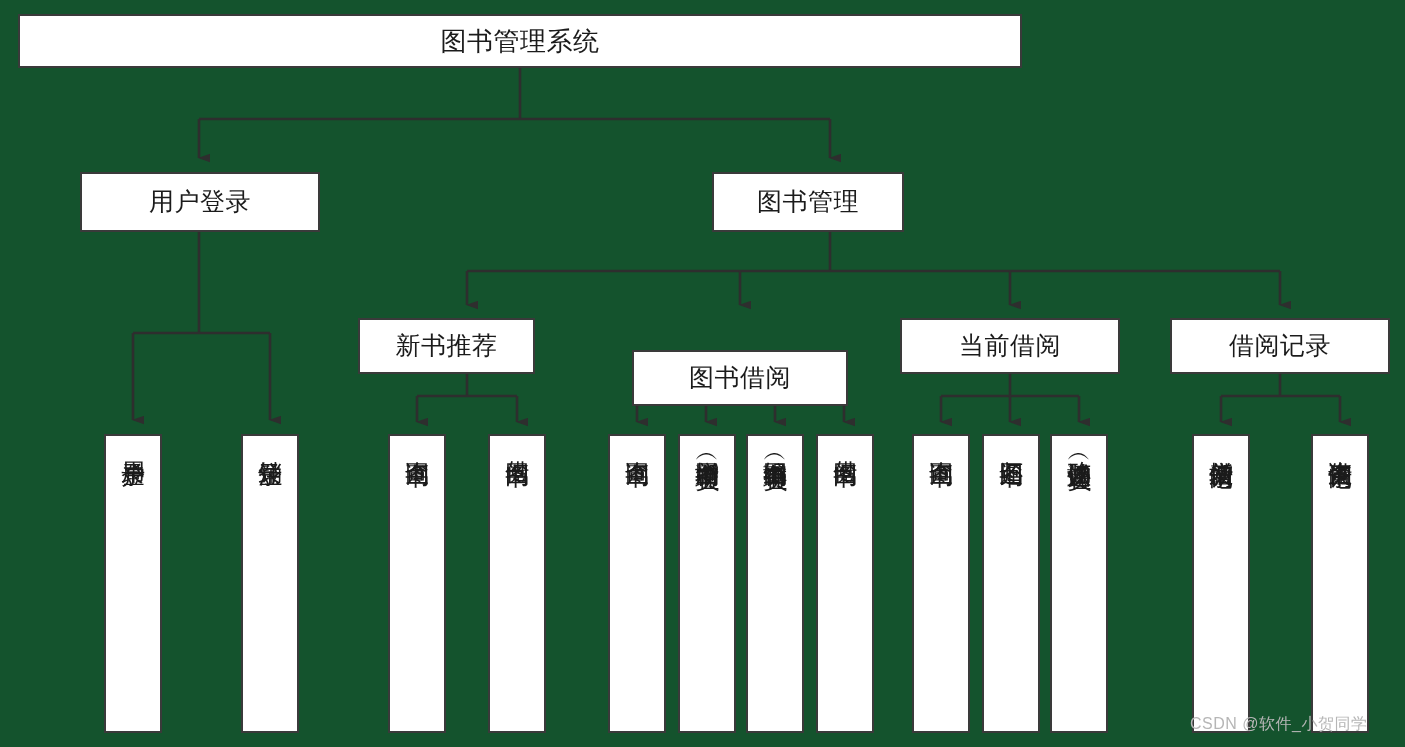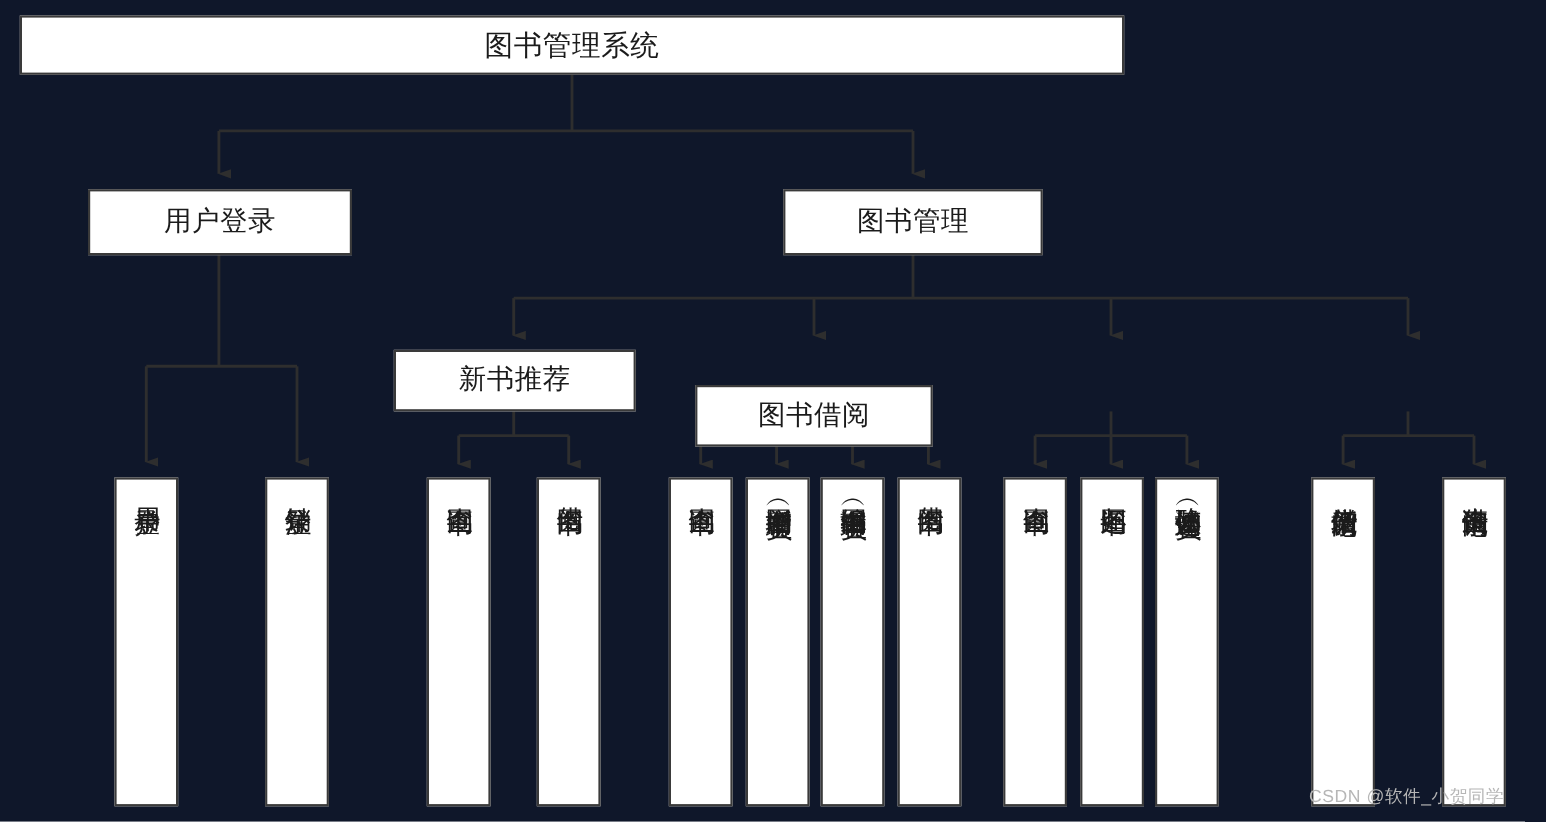--- a/index.html
+++ b/index.html
@@ -7,21 +7,21 @@
     padding: 0;
     background: #ffffff;
   }
   body {
     font-family: "Liberation Sans", "DejaVu Sans", sans-serif;
   }
   #canvas {
     position: relative;
     width: 1405px;
     height: 747px;
-    background: #0f172a;
+    background: #14532d;
     overflow: hidden;
   }
   svg#wires {
     position: absolute;
     left: 0;
     top: 0;
     width: 1405px;
     height: 747px;
     pointer-events: none;
   }
@@ -122,29 +122,35 @@
     </g>
   </svg>
 
   <div class="node horiz root" style="left:18px; top:14px; width:1004px; height:54px;">
     <span>图书管理系统</span>
   </div>
 
   <div class="node horiz" style="left:80px; top:172px; width:240px; height:60px;">
     <span>用户登录</span>
   </div>
-  <div class="node horiz" style="left:712px; top:172px; width:236px; height:60px;">
+  <div class="node horiz" style="left:712px; top:172px; width:192px; height:60px;">
     <span>图书管理</span>
   </div>
 
-  <div class="node horiz" style="left:358px; top:318px; width:220px; height:56px;">
+  <div class="node horiz" style="left:358px; top:318px; width:177px; height:56px;">
     <span>新书推荐</span>
   </div>
   <div class="node horiz" style="left:632px; top:318px; width:216px; height:56px;margin-top:32px;">
     <span>图书借阅</span>
+  </div>
+  <div class="node horiz" style="left:900px; top:318px; width:220px; height:56px;">
+    <span>当前借阅</span>
+  </div>
+  <div class="node horiz" style="left:1170px; top:318px; width:220px; height:56px;">
+    <span>借阅记录</span>
   </div>
 
   <div class="node vert" style="left:104px; top:434px; width:58px; height:299px;">
     <span class="vtext">用户登录</span>
   </div>
   <div class="node vert" style="left:241px; top:434px; width:58px; height:299px;">
     <span class="vtext">注销登录</span>
   </div>
 
   <div class="node vert" style="left:388px; top:434px; width:58px; height:299px;">

